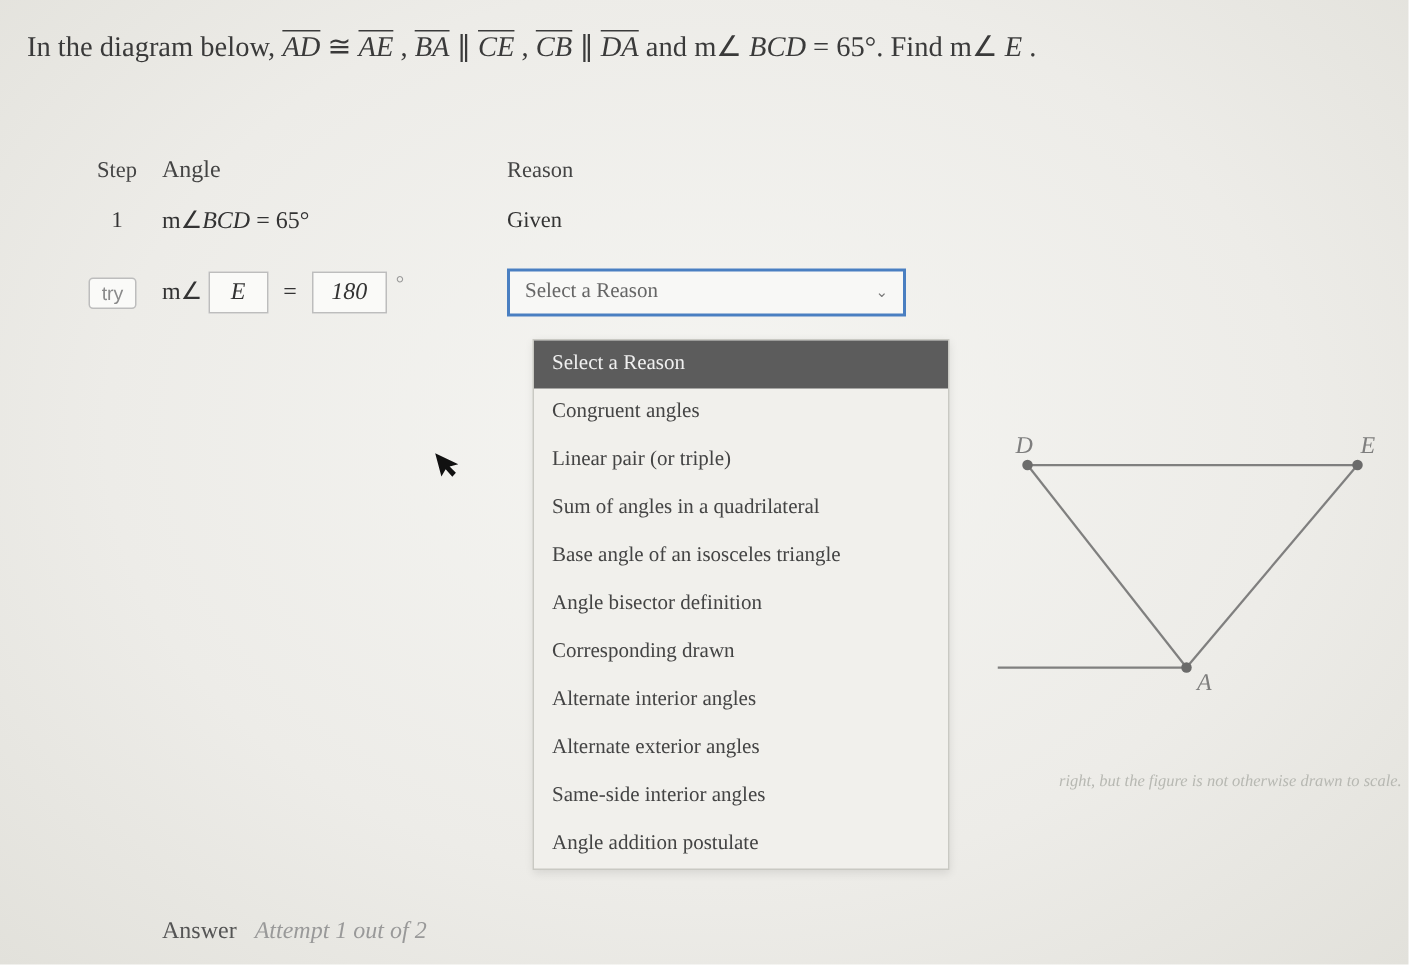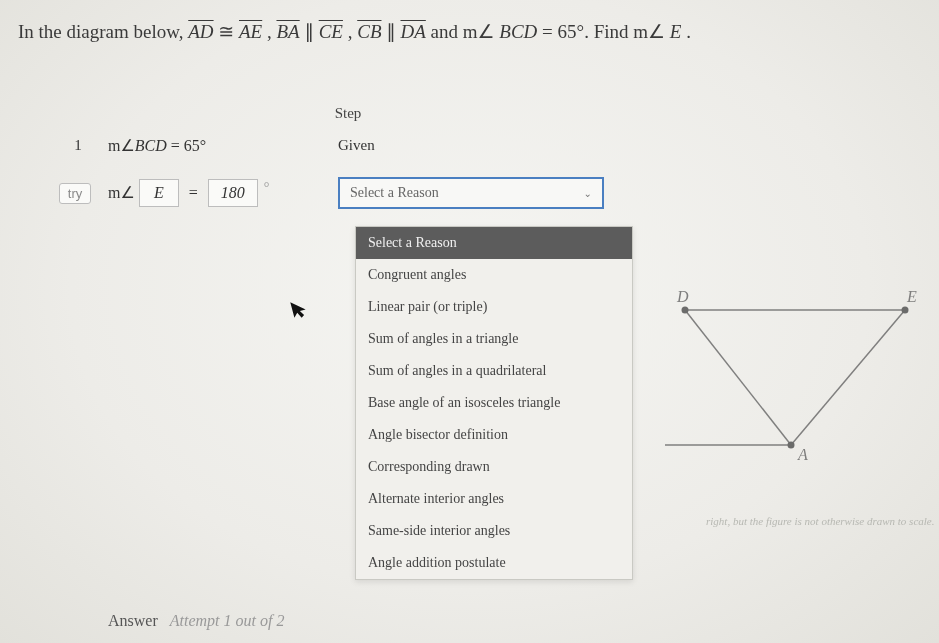--- a/index.html
+++ b/index.html
@@ -27,21 +27,21 @@
   .table-area {
     position: absolute;
     left: 48px;
     top: 105px;
     width: 600px;
   }
   .row { display: flex; align-items: center; margin-bottom: 14px; }
   .col-step { width: 60px; text-align: center; font-size: 15px; }
   .col-angle { width: 230px; font-size: 16px; }
   .col-reason { width: 280px; font-size: 15px; }
-  .header { color: #444; font-size: 15px; flex-direction: column; }
+  .header { color: #444; font-size: 15px; }
   
   .try-btn {
     display: inline-block;
     border: 1px solid #bdbdbd;
     background: #fafaf8;
     padding: 2px 8px;
     font-size: 13px;
     color: #8a8a8a;
     border-radius: 3px;
     font-family: Arial, sans-serif;
@@ -154,20 +154,22 @@
   <span> and m∠</span>
   <span class="mathit">BCD</span>
   <span> = 65°. Find m∠</span>
   <span class="mathit">E</span>
   <span>.</span>
 </div>
 
 <div class="table-area">
   <div class="row header">
     <div class="col-step">Step</div>
+    <div class="col-angle">Angle</div>
+    <div class="col-reason">Reason</div>
   </div>
   <div class="row">
     <div class="col-step">1</div>
     <div class="col-angle">
       m∠<span class="mathit">BCD</span> = 65°
     </div>
     <div class="col-reason">Given</div>
   </div>
   <div class="row" style="margin-top:22px;">
     <div class="col-step">
@@ -186,26 +188,26 @@
         <span class="chev">⌄</span>
       </div>
     </div>
   </div>
 </div>
 
 <div class="dropdown">
   <div class="dd-item dd-header-item">Select a Reason</div>
   <div class="dd-item">Congruent angles</div>
   <div class="dd-item">Linear pair (or triple)</div>
-  <div class="dd-item">Sum of angles in a triangle</div>
   <div class="dd-item">Sum of angles in a quadrilateral</div>
   <div class="dd-item">Base angle of an isosceles triangle</div>
   <div class="dd-item">Angle bisector definition</div>
   <div class="dd-item">Corresponding drawn</div>
   <div class="dd-item">Alternate interior angles</div>
+  <div class="dd-item">Alternate exterior angles</div>
   <div class="dd-item">Same-side interior angles</div>
   <div class="dd-item">Angle addition postulate</div>
 
 </div>
 
 <svg class="diagram" width="260" height="190">
   <line x1="20" y1="20" x2="240" y2="20" stroke="#6d6d6d" stroke-width="1.5"></line>
   <line x1="0" y1="155" x2="126" y2="155" stroke="#6d6d6d" stroke-width="1.5"></line>
   <line x1="20" y1="20" x2="126" y2="155" stroke="#6d6d6d" stroke-width="1.5"></line>
   <line x1="240" y1="20" x2="126" y2="155" stroke="#6d6d6d" stroke-width="1.5"></line>

